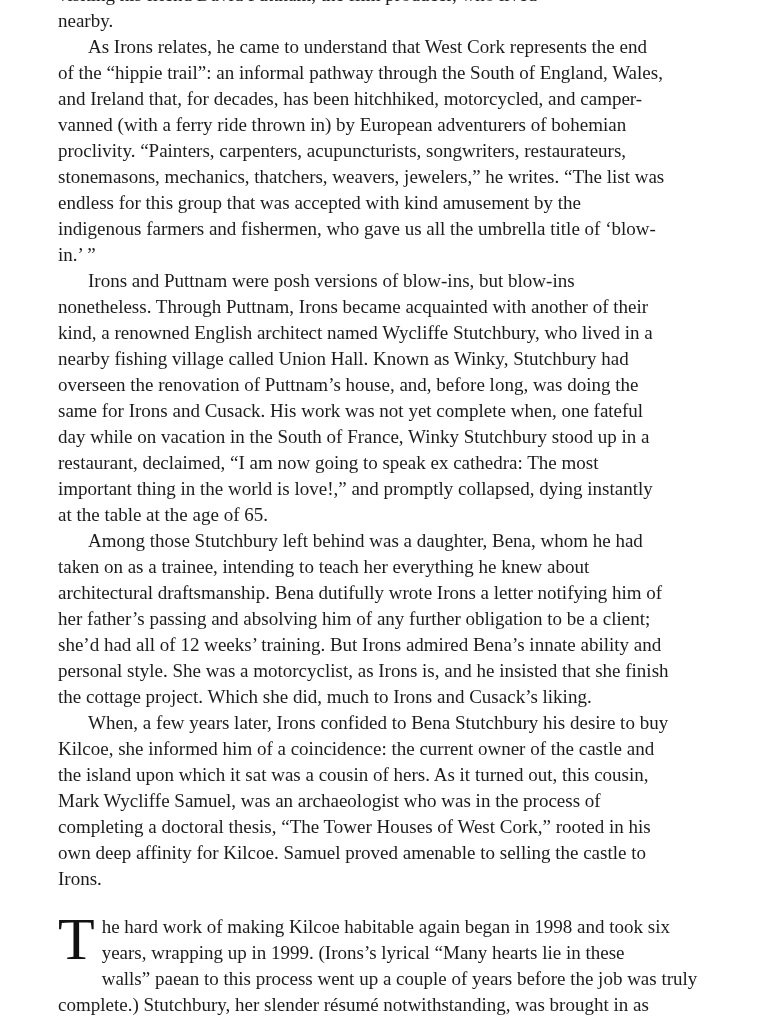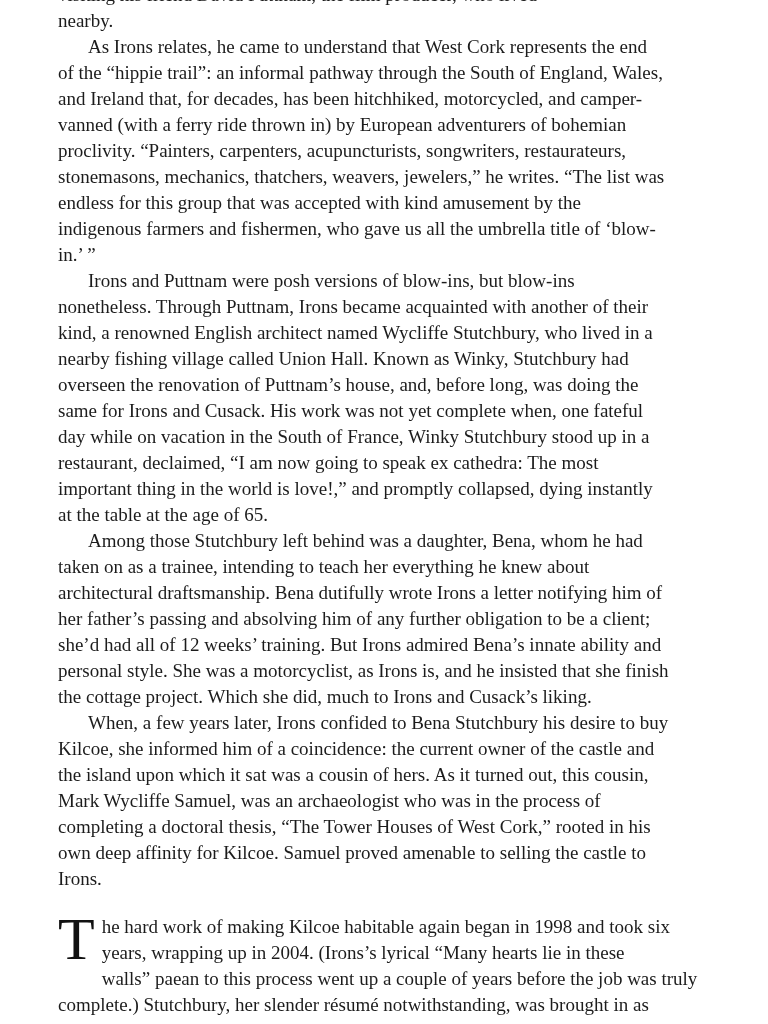--- a/index.html
+++ b/index.html
@@ -78,20 +78,20 @@
 Kilcoe, she informed him of a coincidence: the current owner of the castle and
 the island upon which it sat was a cousin of hers. As it turned out, this cousin,
 Mark Wycliffe Samuel, was an archaeologist who was in the process of
 completing a doctoral thesis, “The Tower Houses of West Cork,” rooted in his
 own deep affinity for Kilcoe. Samuel proved amenable to selling the castle to
 Irons.</p>
 
   <div class="section-final">
     <span class="dropcap">T</span>
     <p class="para">he hard work of making Kilcoe habitable again began in 1998 and took six
-years, wrapping up in 2004. (Irons’s lyrical “Many hearts lie in these
+years, wrapping up in 1999. (Irons’s lyrical “Many hearts lie in these
 walls” paean to this process went up a couple of years before the job was truly
 complete.) Stutchbury, her slender résumé notwithstanding, was brought in as</p>
   </div>
 
   <div class="clip-next-line">the project architect.</div>
 
 </main>
 
 </body></html>

